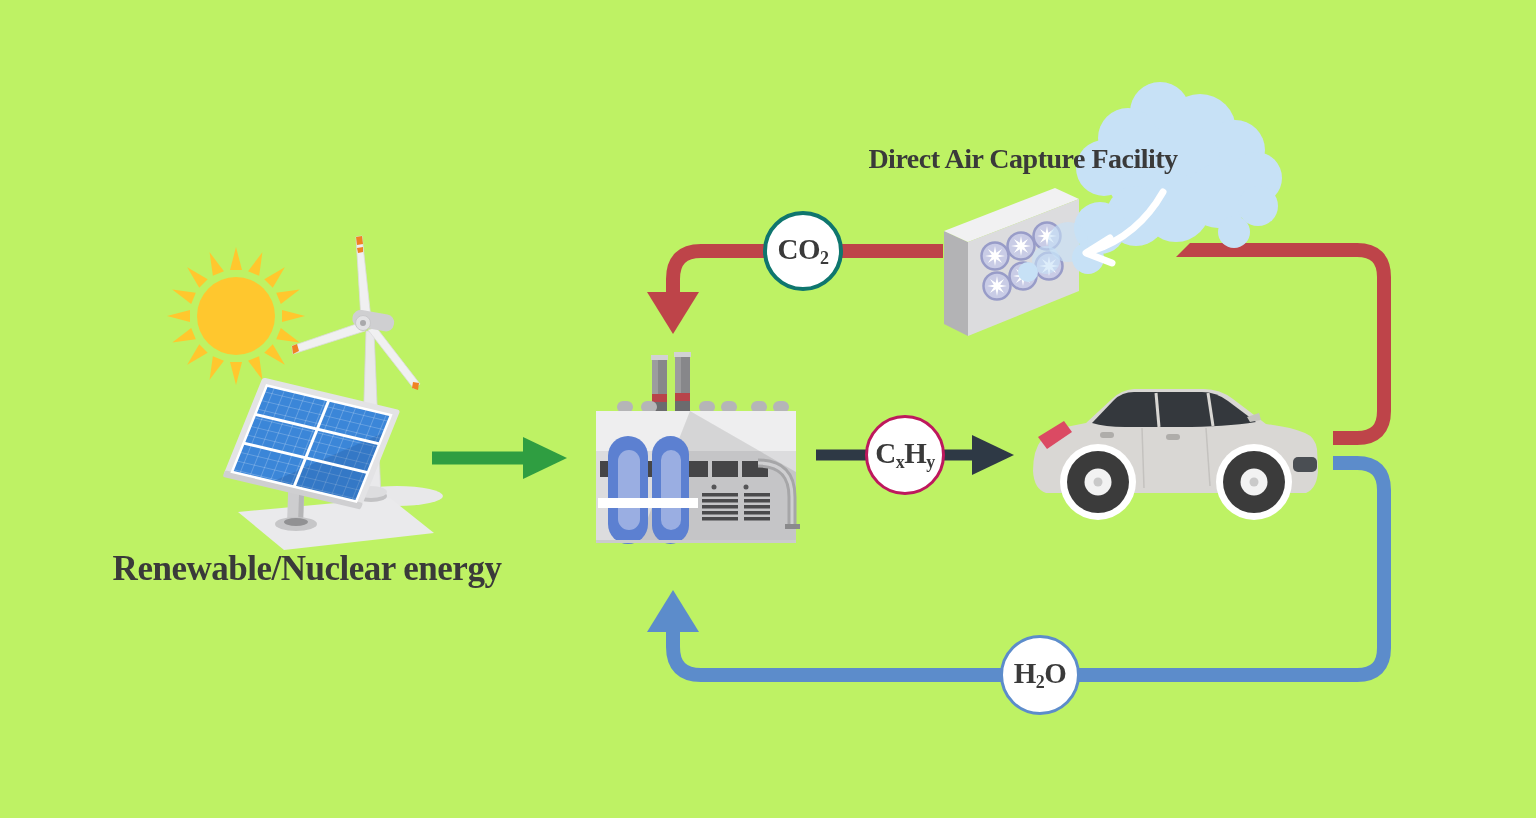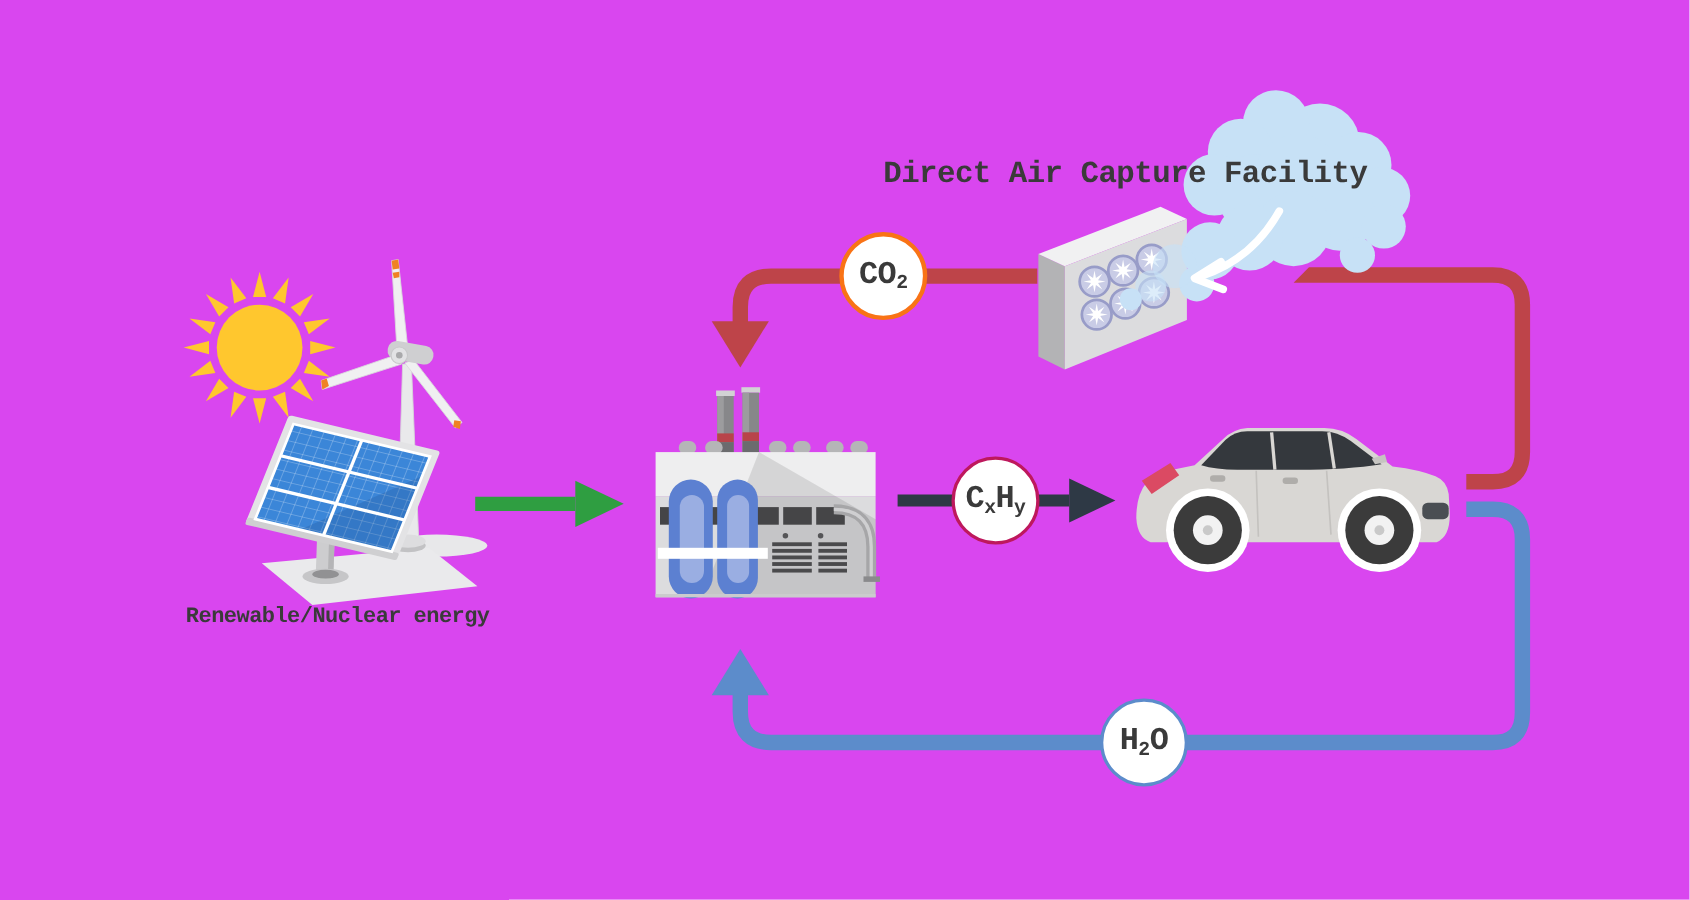--- a/index.html
+++ b/index.html
@@ -1,24 +1,24 @@
 <!DOCTYPE html>
 <html><head>
 <meta charset="utf-8">
 <style>
   html,body{margin:0;padding:0;background:#ffffff;}
-  #stage{position:relative;width:1536px;height:818px;background:#d946ef;overflow:hidden;
-         font-family:Liberation Mono, monospace;}
+  #stage{position:relative;width:1536px;height:818px;background:#bef264;overflow:hidden;
+         font-family:Liberation Serif, serif;}
   #stage svg{position:absolute;left:0;top:0;}
   .label{position:absolute;transform:translateX(-50%);white-space:nowrap;
-         font-weight:600;font-size:20px;letter-spacing:-0.5px;color:#3A3A3A;}
+         font-weight:600;font-size:35px;letter-spacing:-0.5px;color:#3A3A3A;}
   .badge{position:absolute;box-sizing:border-box;width:80px;height:80px;border-radius:50%;
          background:#ffffff;display:flex;align-items:center;justify-content:center;
          font-weight:600;font-size:29px;color:#3A3A3A;letter-spacing:-0.5px;}
-  .badge-co2{left:763px;top:211px;border:4px solid #f97316;}
+  .badge-co2{left:763px;top:211px;border:4px solid #0f766e;}
   .badge-cxhy{left:865px;top:415px;border:3px solid #be185d;}
   .badge-h2o{left:1000px;top:635px;border:3px solid #5C8CCB;}
   .sb{font-size:0.62em;vertical-align:-0.28em;}
 </style>
 </head>
 <body>
 
 <div id="stage">
 
 <svg width="1536" height="818" viewBox="0 0 1536 818">

